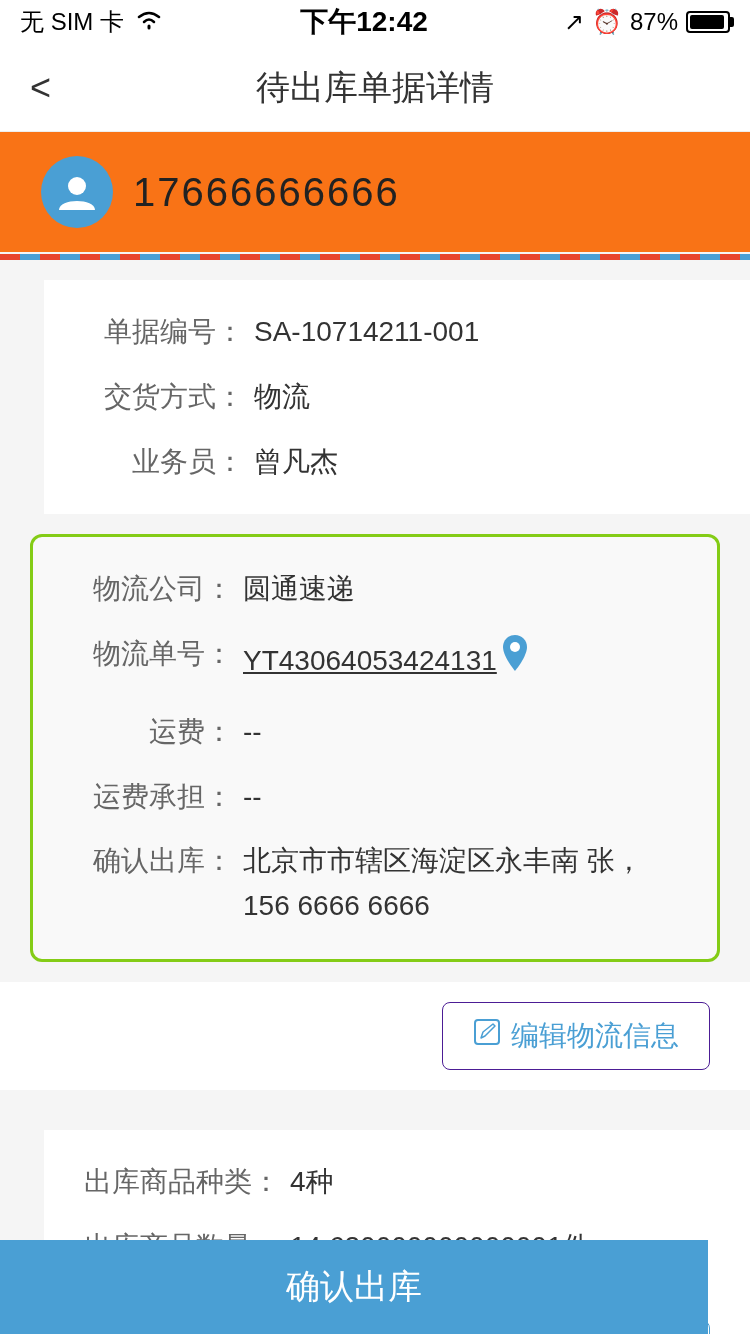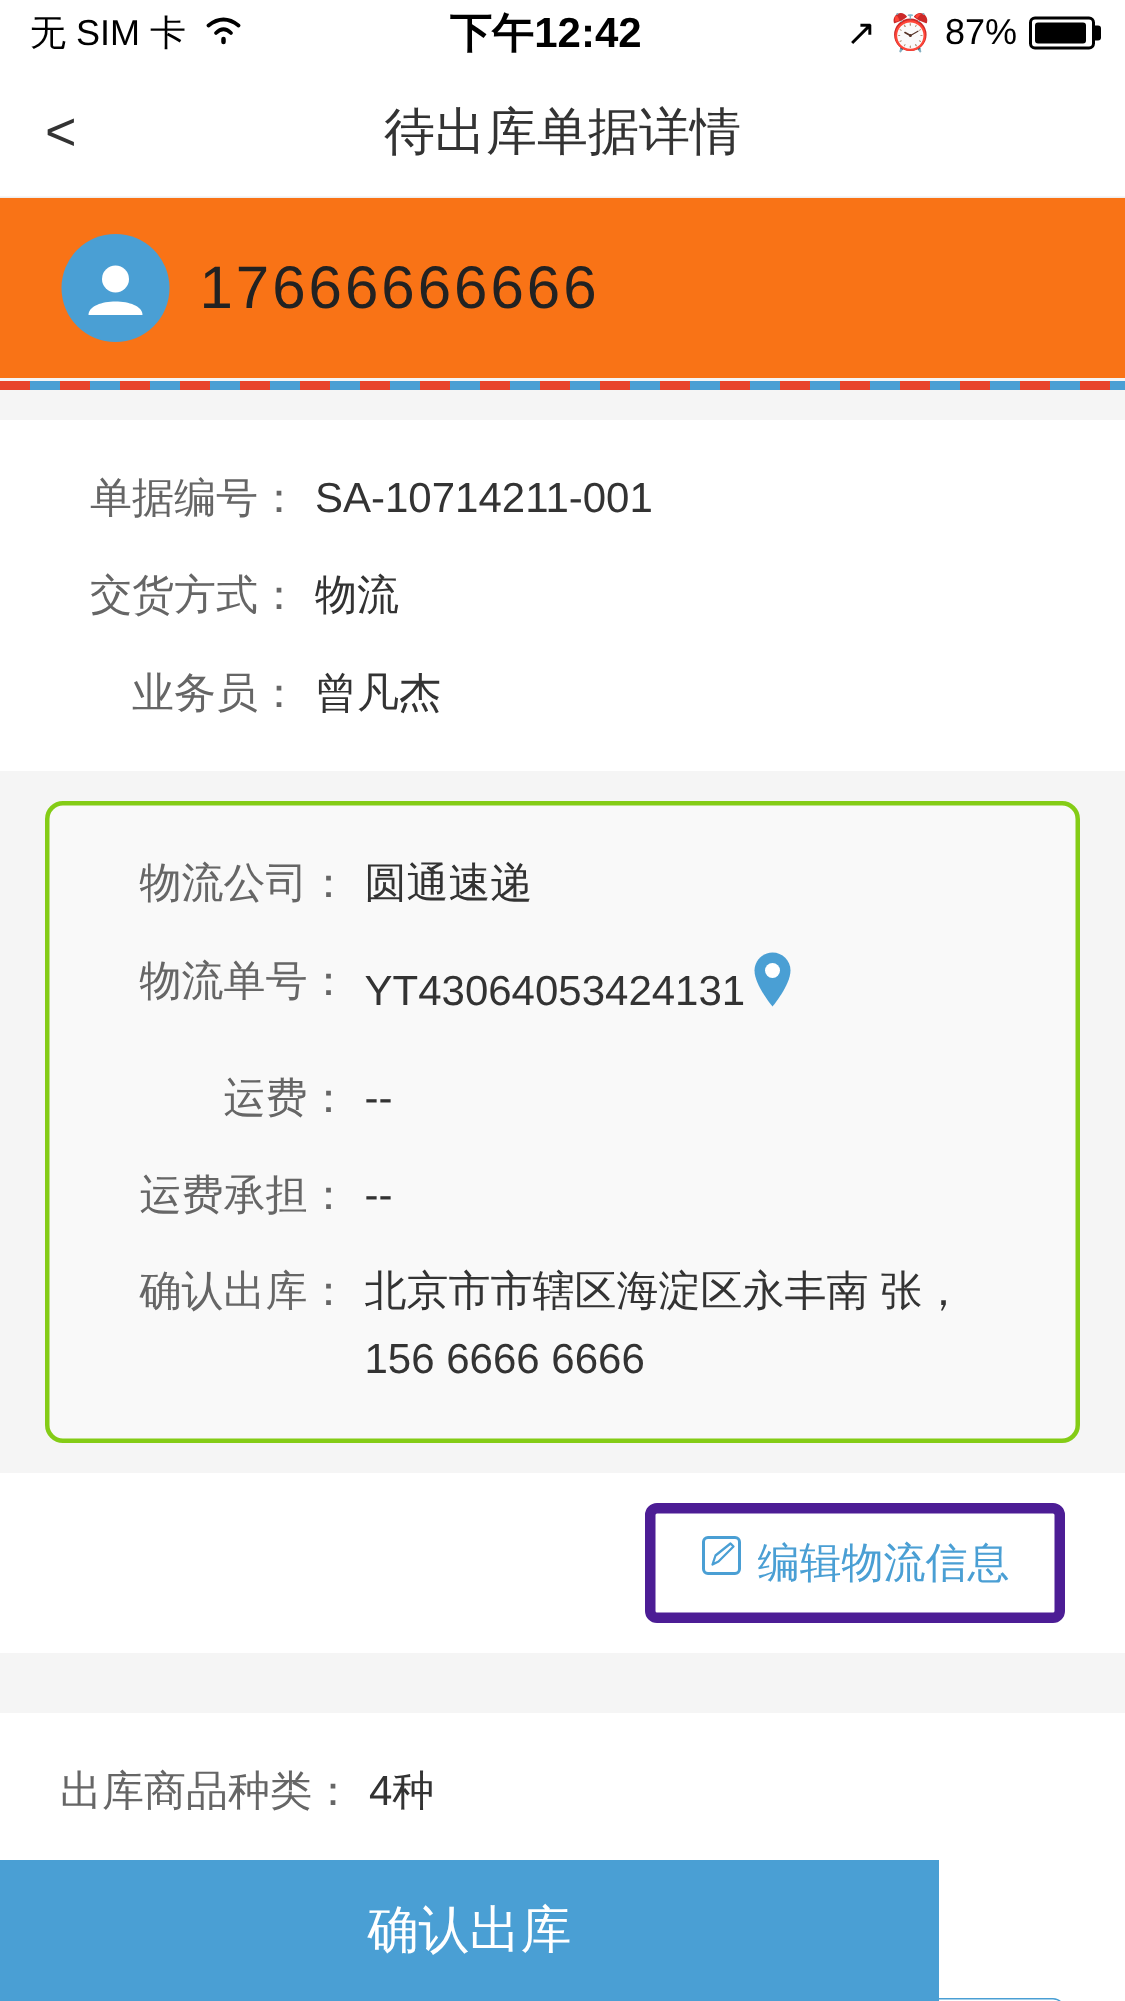--- a/index.html
+++ b/index.html
@@ -124,20 +124,21 @@
         #4a9fd4 40px
       );
       margin-bottom: 0;
     }
 
     
     .section {
       background: #fff;
       margin-top: 20px;
       padding: 30px 40px;
+      margin-left: 44px;
     }
 
     .info-row {
       display: flex;
       align-items: flex-start;
       margin-bottom: 20px;
       line-height: 1.6;
     }
     .info-row:last-child { margin-bottom: 0; }
     .info-label {
@@ -149,20 +150,21 @@
     }
     .info-value {
       color: #333;
       font-size: 28px;
       margin-left: 10px;
       flex: 1;
     }
     .info-value.with-icon {
       display: flex;
       align-items: center;
+      text-decoration: underline;
     }
     .location-icon {
       color: #4a9fd4;
       font-size: 36px;
     }
 
     
     .card-section {
       background: #f9f9f9;
       border: 3px solid #84cc16;
@@ -173,23 +175,23 @@
 
     
     .edit-btn-row {
       display: flex;
       justify-content: flex-end;
       padding: 20px 40px;
       background: #fff;
     }
     .edit-btn {
       display: flex;
-      align-items: flex-start;
+      align-items: center;
       gap: 10px;
-      border: 7px solid #4c1d95;
+      border: 1px solid #4c1d95;
       border-radius: 8px;
       padding: 14px 30px;
       color: #4a9fd4;
       font-size: 28px;
       background: #fff;
       cursor: pointer;
     }
 
     
     .view-btn-row {
@@ -214,21 +216,21 @@
     .section-divider {
       height: 20px;
       background: #f5f5f5;
     }
 
     
     .confirm-btn-container {
       position: fixed;
       bottom: 0;
       left: 0;
-      width: 626px;
+      width: 708px;
       background: #4a9fd4;
       padding: 24px 40px;
       display: flex;
       align-items: center;
       justify-content: center;
     }
     .confirm-btn {
       color: #fff;
       font-size: 34px;
       font-weight: 500;

